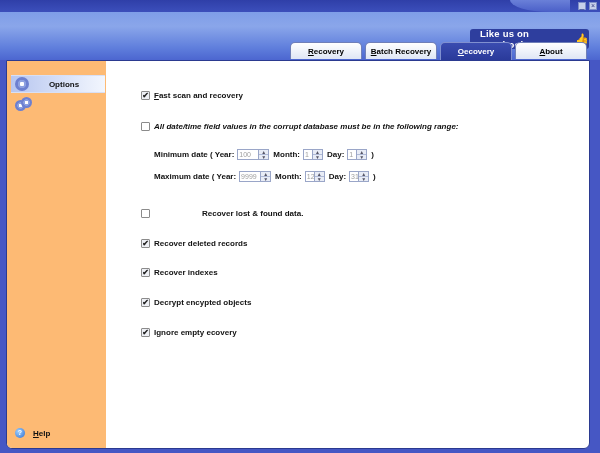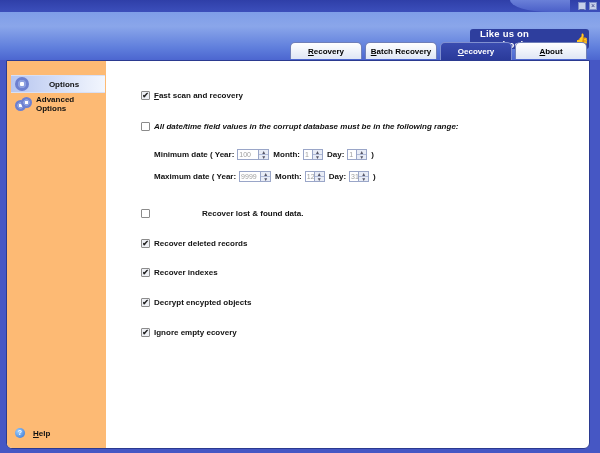--- a/index.html
+++ b/index.html
@@ -84,21 +84,20 @@
     <div class="sidebar">
       <div class="side-item active" style="top:14px;">
         <span class="gear"></span>
         <span class="label-center">Options</span>
       </div>
       <div class="side-item" style="top:34px;">
         <span class="gear2">
             <span style="left:0;top:3px;"></span>
             <span style="left:6px;top:0;"></span>
           </span>
-        <span class="label-left">Advanced Options</span>
       </div>
       <div class="help">
         <span class="help-icon">?</span>
         <span><u>H</u><span>elp</span></span>
       </div>
     </div>
 
     <div class="main">
       <div class="opt" style="top:30px;">
         <span class="cb checked">✔</span>

